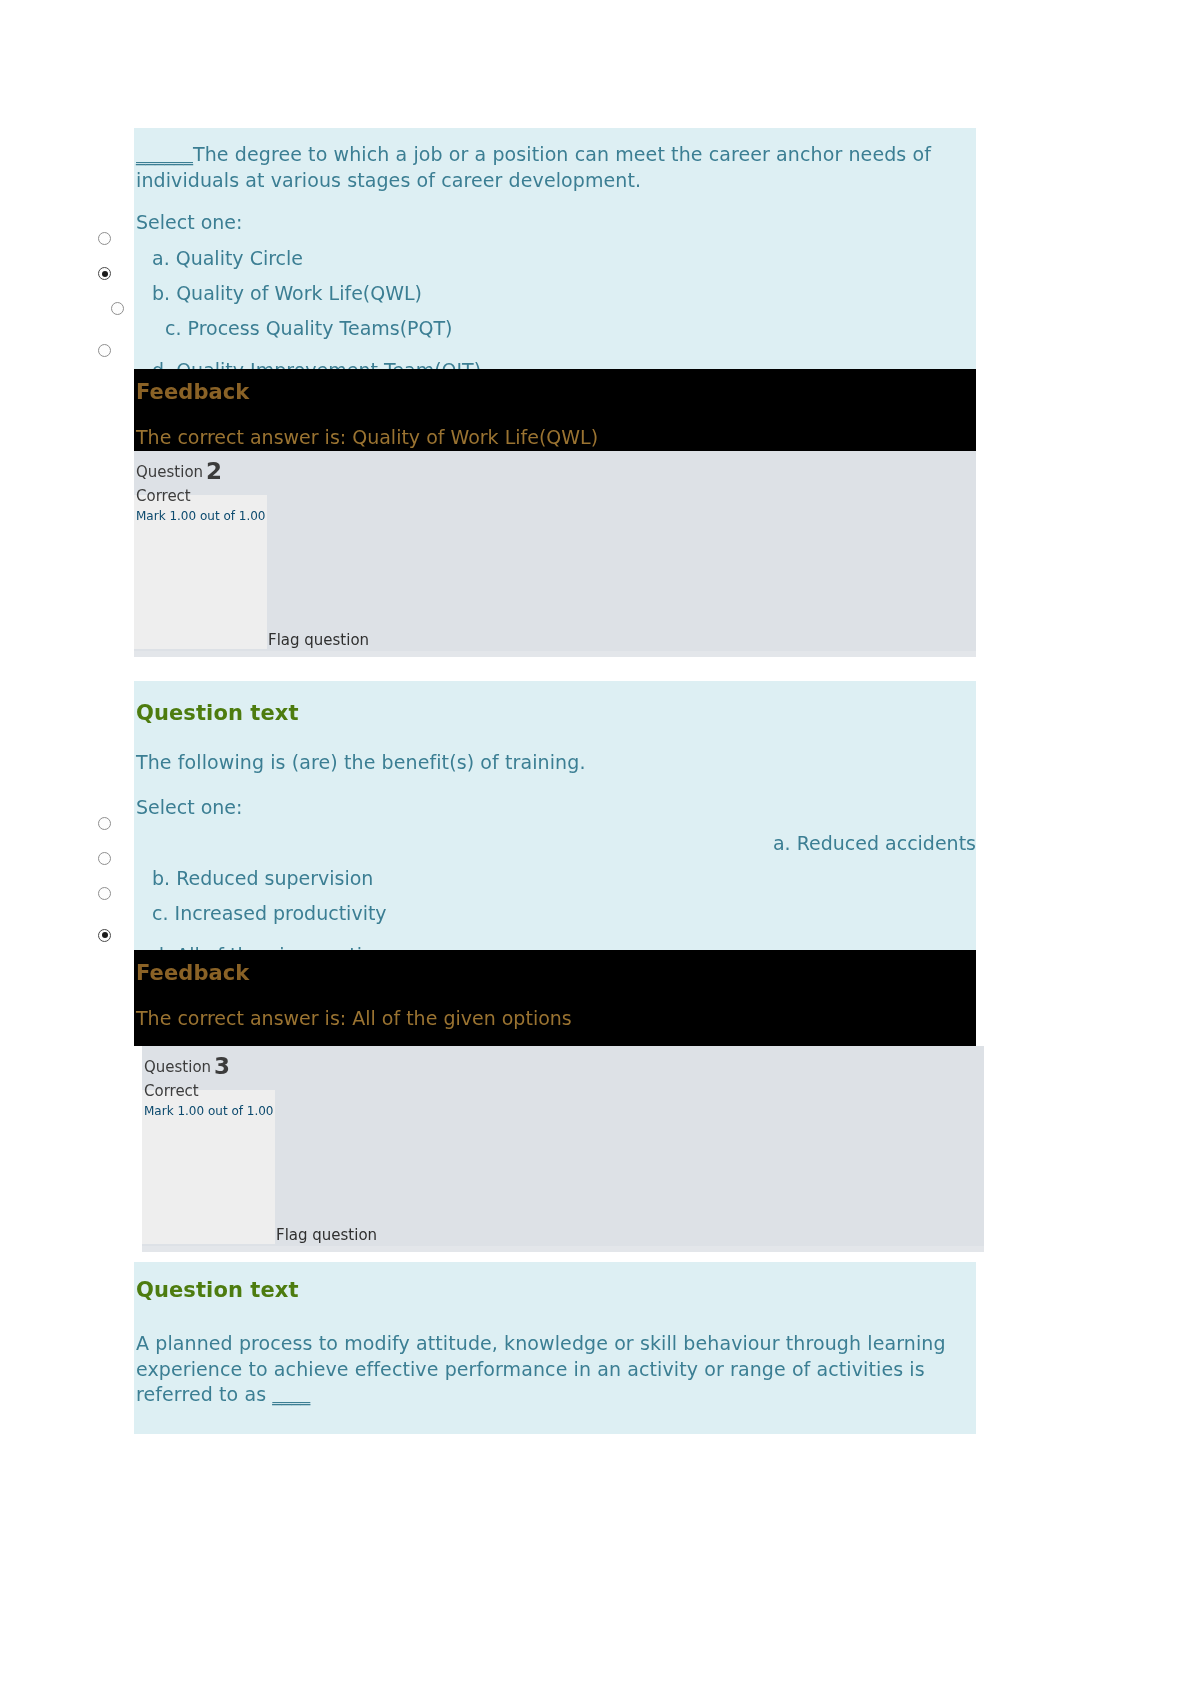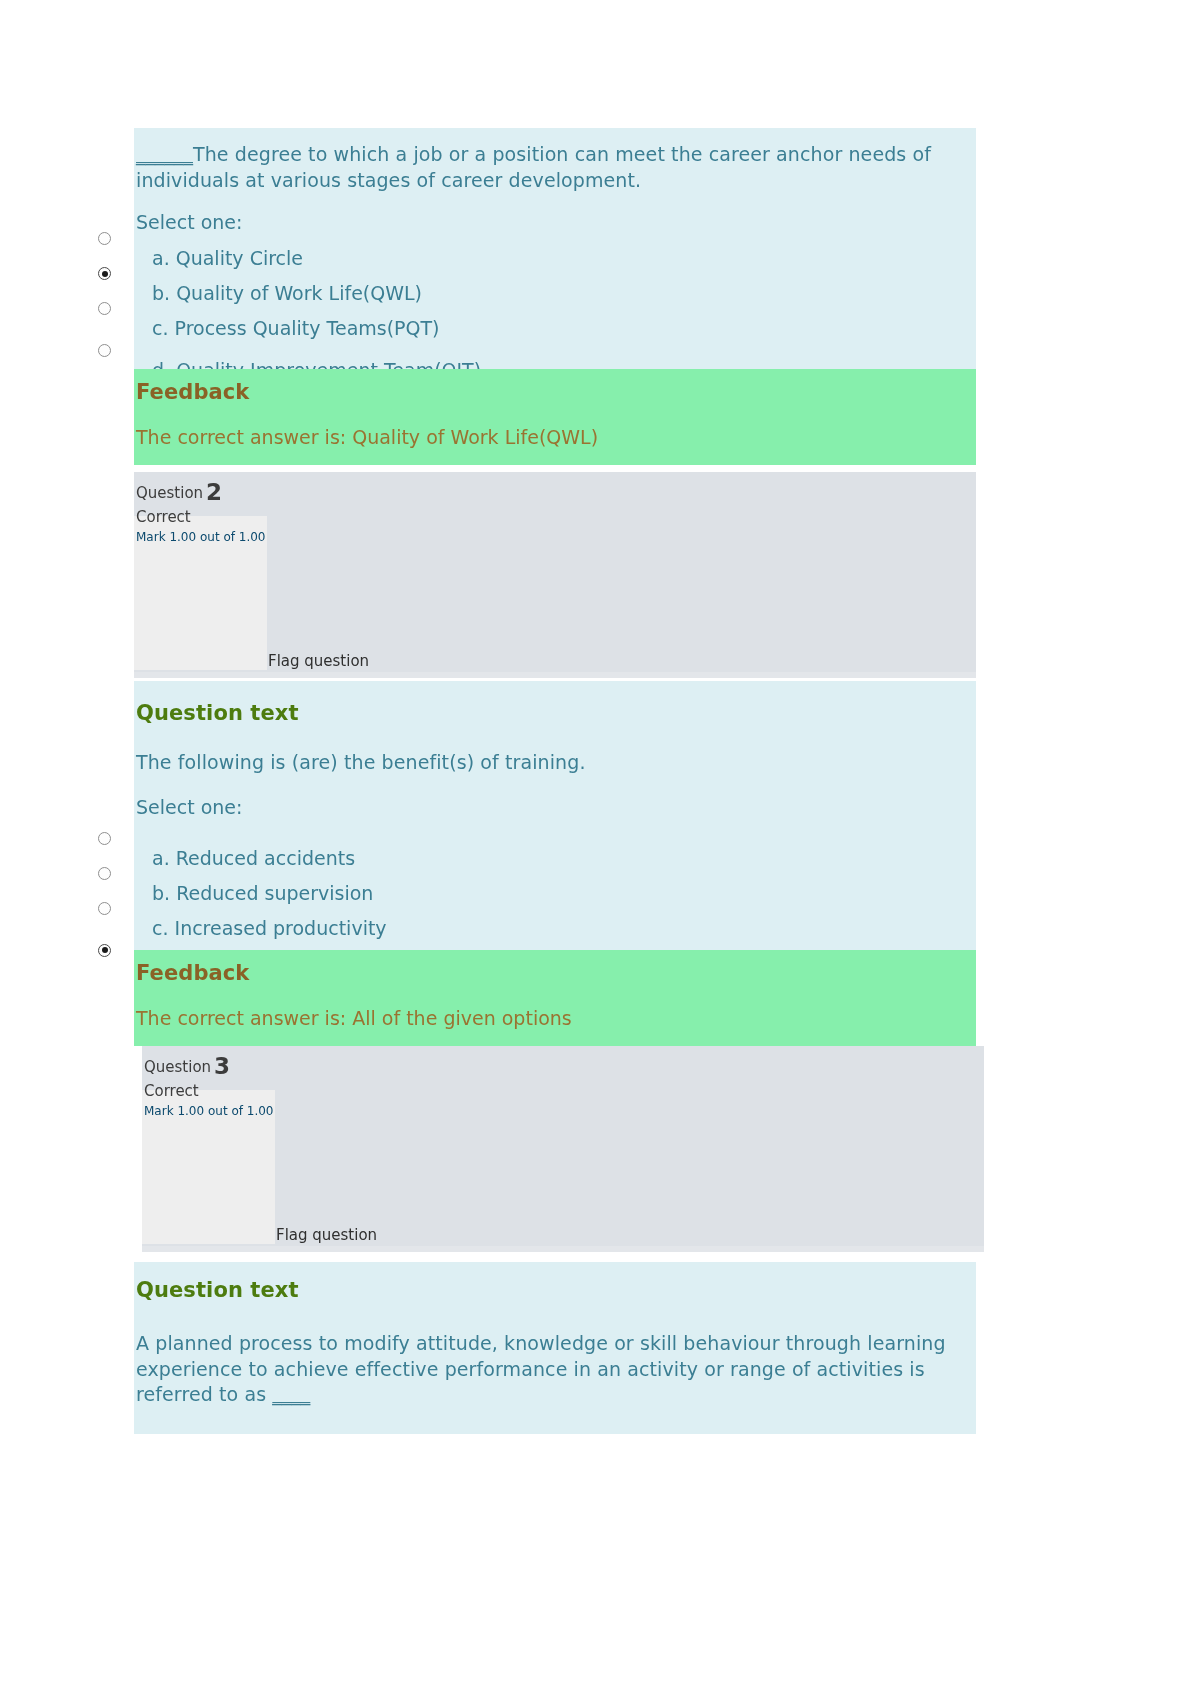--- a/index.html
+++ b/index.html
@@ -107,21 +107,21 @@
     left: 2.5px;
     top: 2.5px;
     width: 6px;
     height: 6px;
     border-radius: 50%;
     background: #1a1a1a;
   }
 
   
   .feedback {
-    background: #86efac;
+    background: #000000;
   }
   .feedback-title {
     color: #8a6226;
     font-size: 21px;
     font-weight: bold;
     padding: 11px 0 0 2px;
     letter-spacing: 0.1px;
   }
   .feedback-text {
     color: #9a7331;
@@ -197,63 +197,63 @@
 
         <ul class="answers">
           <li class="answer-row" style="margin-top:8px;">
             <span class="radio"></span>
             <span class="answer-label">a. Quality Circle</span>
           </li>
           <li class="answer-row" style="margin-top:1px;">
             <span class="radio checked"></span>
             <span class="answer-label">b. Quality of Work Life(QWL)</span>
           </li>
-          <li class="answer-row" style="margin-top:1px;">
+          <li class="answer-row" style="margin-top:1px;margin-left:13px;">
             <span class="radio"></span>
             <span class="answer-label">c. Process Quality Teams(PQT)</span>
           </li>
           <li class="answer-row" style="margin-top:8px;">
             <span class="radio"></span>
             <span class="answer-label">d. Quality Improvement Team(QIT)</span>
           </li>
         </ul>
         <div style="height:8px"></div>
       </div>
     </div>
   </div>
 
   <div class="qblock" style="top:369px; height:96px;">
     <div class="feedback" style="height:96px;">
       <div class="feedback-title">Feedback</div>
       <div class="feedback-text">The correct answer is: Quality of Work Life(QWL)</div>
     </div>
   </div>
 
-  <div class="qblock" style="top:472px; height:248px;">
+  <div class="qblock" style="top:451px; height:248px;">
     <div class="qinfo" style="height:206px;">
       <div class="qinfo-left"></div>
       <div class="qinfo-inner">
         <div class="qinfo-number"><span>Question</span><span class="num">2</span></div>
         <div class="qinfo-state">Correct</div>
         <div class="qinfo-mark">Mark 1.00 out of 1.00</div>
       </div>
       <div class="flag-question">Flag question</div>
       <div class="qinfo-bottomstrip"></div>
     </div>
   </div>
 
   <div class="qblock" style="top:681px;">
     <div class="content">
       <div class="content-inner">
         <div class="qtext-heading">Question text</div>
         <div class="qbody" style="padding-top:24px;">The following is (are) the benefit(s) of training.</div>
         <div class="select-one" style="padding-top:20px;">Select one:</div>
 
         <ul class="answers">
-          <li class="answer-row" style="margin-top:23px;">
+          <li class="answer-row" style="margin-top:8px;justify-content:flex-end;">
             <span class="radio"></span>
             <span class="answer-label">a. Reduced accidents</span>
           </li>
           <li class="answer-row" style="margin-top:1px;">
             <span class="radio"></span>
             <span class="answer-label">b. Reduced supervision</span>
           </li>
           <li class="answer-row" style="margin-top:1px;">
             <span class="radio"></span>
             <span class="answer-label">c. Increased productivity</span>

